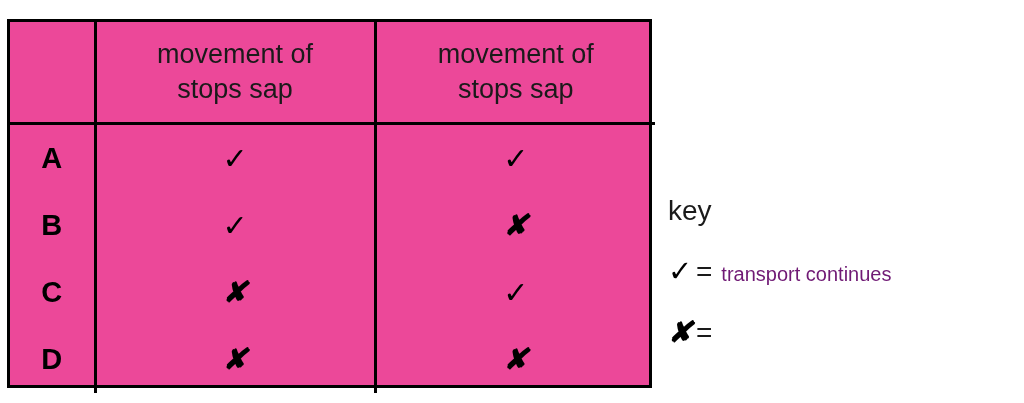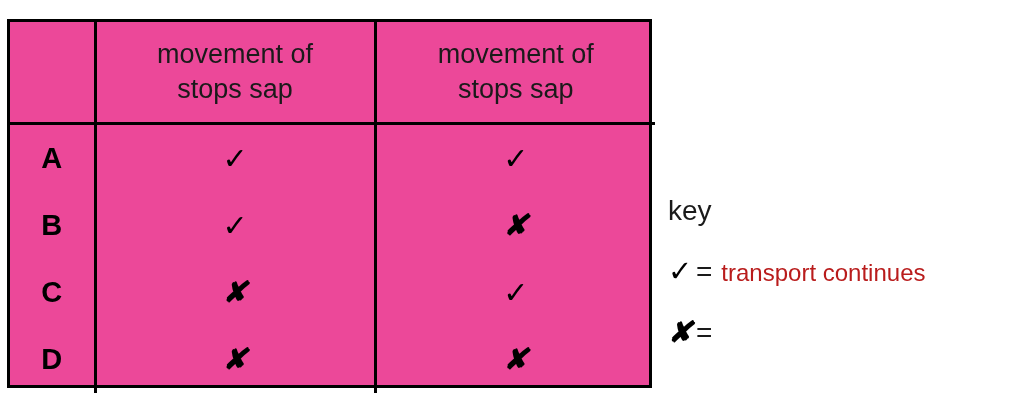--- a/index.html
+++ b/index.html
@@ -112,22 +112,22 @@
   .key-sym.cross {
     font-weight: bold;
     font-style: italic;
   }
   .key-eq {
     font-size: 28px;
     color: #1a1a1a;
     margin: 0 9px 0 2px;
   }
   .key-text {
-    font-size: 24px;
-    color: #b91c1c;
+    font-size: 20px;
+    color: #701a75;
   }
 </style>
 </head>
 <body>
 
 <div class="page">
 
   <div class="table-wrap">
     <table class="matrix">
       <colgroup>

